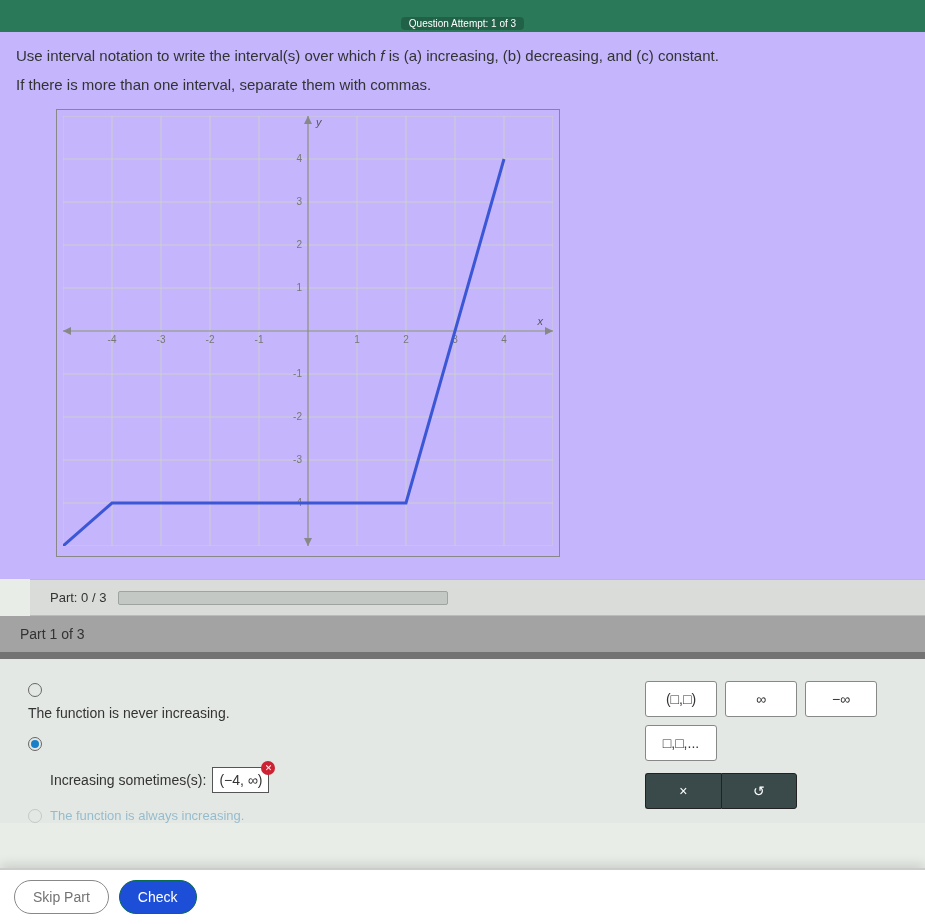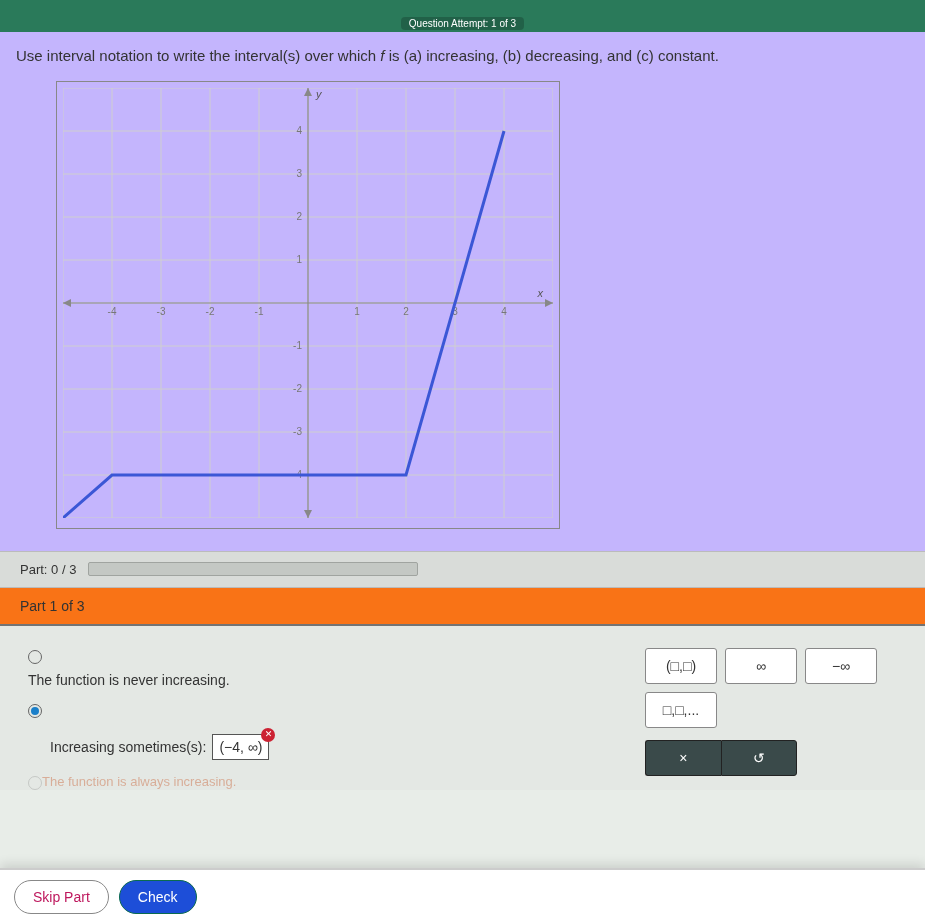--- a/index.html
+++ b/index.html
@@ -3,69 +3,70 @@
 <meta charset="utf-8">
 <style>
 * { box-sizing: border-box; margin: 0; padding: 0; }
 body { font-family: Arial, sans-serif; background: #e8ede8; width: 925px; height: 924px; overflow: hidden; position: relative; }
 .header-bar { background: #2a7a5a; color: #fff; height: 32px; display:flex; align-items:flex-end; justify-content:center; font-size:11px; padding-bottom:2px; }
 .header-pill { background: rgba(0,0,0,0.2); border-radius: 4px; padding: 1px 8px; text-align:center; font-size:10px; }
 .question-area { background: #c4b5fd; padding: 10px 16px 10px 16px; }
 .question-text { color: #333; font-size: 15px; line-height: 1.9; }
 .graph-container { margin: 10px 0 12px 40px; border: 1px solid #888; display:inline-block; padding: 6px; }
 
-.progress-section { background: #d9dcd9; display:flex; padding: 10px 20px; border-top: 1px solid #bbb; border-bottom: 1px solid #bbb; }
+.progress-section { background: #d9dcd9; display:flex; align-items:center; padding: 10px 20px; border-top: 1px solid #bbb; border-bottom: 1px solid #bbb; margin-left: 30px; }
 .progress-label { font-size: 13px; color: #333; margin-right: 12px; }
 .progress-bar { flex: 0 0 330px; height: 14px; background: #c4c8c4; border: 1px solid #a0a4a0; border-radius: 2px; position: relative; }
 
-.part-header { background: #f97316; padding: 10px 20px; font-size: 14px; color: #333; border-bottom: 2px solid #737373; }
+.part-header { background: #a3a3a3; padding: 10px 20px; font-size: 14px; color: #333; border-bottom: 7px solid #737373; }
 
 .answer-area { background: #e4e8e4; padding: 22px 20px 0 28px; display:flex; gap: 30px; }
 .option-col { flex: 1; font-size: 14px; color: #333; }
 .option-row { display:flex; align-items:flex-start; gap: 8px; margin-bottom: 14px; flex-direction: column; }
 .radio { width:14px; height:14px; border:1px solid #666; border-radius:50%; margin-top:2px; flex-shrink:0; display:flex; align-items:center; justify-content:center; }
 .radio.selected::after { content:""; width:8px; height:8px; background:#1a7fc9; border-radius:50%; }
 .sub-answer { margin-left: 22px; margin-top: 8px; display:flex; align-items:center; gap:6px; }
 .answer-box { border: 1px solid #555; padding: 4px 6px; font-size: 14px; display:inline-flex; align-items:center; background:#fff; position:relative; }
 .answer-box .close-badge { position:absolute; top:-7px; right:-7px; width:14px; height:14px; background:#c23; border-radius:50%; color:#fff; font-size:9px; display:flex; align-items:center; justify-content:center; line-height:1; }
 
 .tool-col { flex: 0 0 260px; }
 .tool-grid { display:grid; grid-template-columns: repeat(3, 72px); gap: 8px; margin-bottom: 8px; }
 .tool-cell { height: 36px; background:#fff; border:1px solid #888; border-radius:3px; display:flex; align-items:center; justify-content:center; font-size:14px; color:#333; cursor:pointer; }
 .tool-row2 { display:grid; grid-template-columns: repeat(3, 72px); gap:8px; margin-bottom: 12px; }
 .tool-split { display:flex; gap:0; }
 .tool-split .half { flex:1; height:36px; background:#3a4a4a; color:#fff; display:flex; align-items:center; justify-content:center; border:1px solid #222; font-size:14px; cursor:pointer; }
 .tool-split .half:first-child { border-right:none; border-top-left-radius:3px; border-bottom-left-radius:3px; }
 .tool-split .half:last-child { border-top-right-radius:3px; border-bottom-right-radius:3px; }
 
-.cutoff-row { display:flex; align-items:center; gap:0; margin-top: 8px; font-size: 13px; color:#c2410c; opacity:0.35; }
+.cutoff-row { display:flex; align-items:center; gap:8px; margin-top: 8px; font-size: 13px; color:#0369a1; opacity:0.35; }
 .cutoff-row .radio { opacity:0.7; }
 
 .footer { position:absolute; left:0; right:0; bottom:0; background:#fff; border-top:2px solid #ccc; padding: 10px 14px; display:flex; gap:10px; box-shadow: 0 -4px 10px rgba(0,0,0,0.12); }
 .btn { padding: 8px 18px; border-radius: 20px; font-size: 14px; cursor:pointer; border:1px solid #888; }
-.btn.skip { background:#fff; color:#be185d; }
+.btn.skip { background:#fff; color:#737373; }
 .btn.check { background:#1d4ed8; color:#fff; border-color:#0a6b4f; }
 
 svg .grid-line { stroke:#cfcfcf; stroke-width:1; }
 svg .axis-line { stroke:#888; stroke-width:1.2; }
 svg .arrowhead { fill:#888; }
 svg .func-line { stroke:#3b57d6; stroke-width:3; fill:none; }
 svg .tick-label { font-size:10px; fill:#777; font-family:Arial; }
 svg .axis-label { font-size:11px; fill:#555; font-style:italic; }
 </style>
 </head>
 <body>
 
 <div class="header-bar">
   <span class="header-pill">Question Attempt: 1 of 3</span>
 </div>
 
 <div class="question-area">
   <p class="question-text">
     <span>Use interval notation to write the interval(s) over which </span><i>f</i><span> is (a) increasing, (b) decreasing, and (c) constant.</span><br>
+    <span>If there is more than one interval, separate them with commas.</span>
   </p>
 
   <div class="graph-container">
     <svg id="graph-svg" width="490" height="430">
         <line x1="0" y1="0" x2="0" y2="430" class="grid-line"></line>
         <line x1="49" y1="0" x2="49" y2="430" class="grid-line"></line>
         <line x1="98" y1="0" x2="98" y2="430" class="grid-line"></line>
         <line x1="147" y1="0" x2="147" y2="430" class="grid-line"></line>
         <line x1="196" y1="0" x2="196" y2="430" class="grid-line"></line>
         <line x1="245" y1="0" x2="245" y2="430" class="grid-line"></line>

